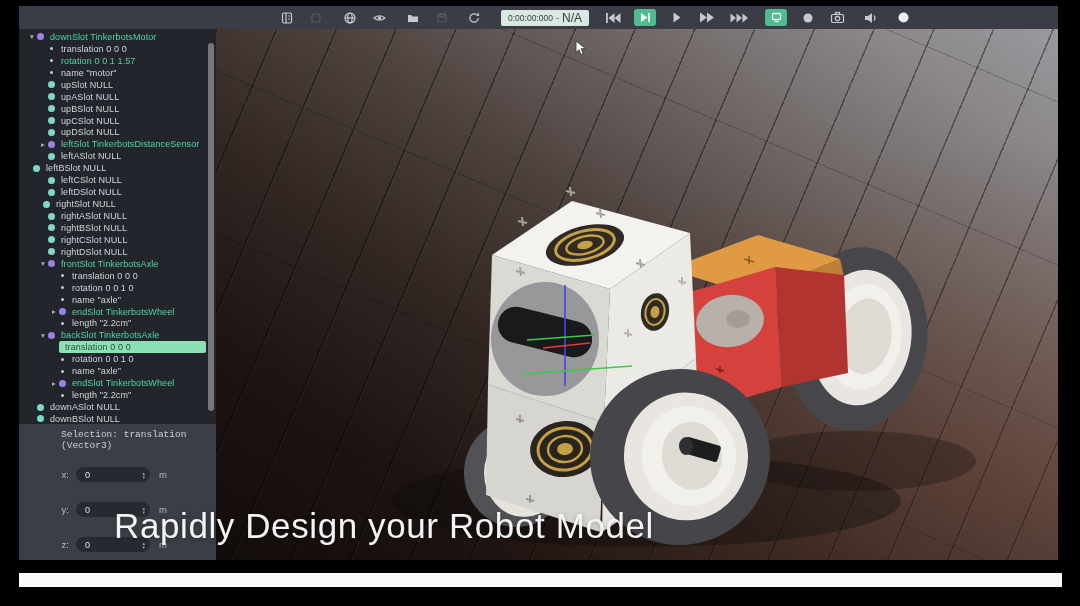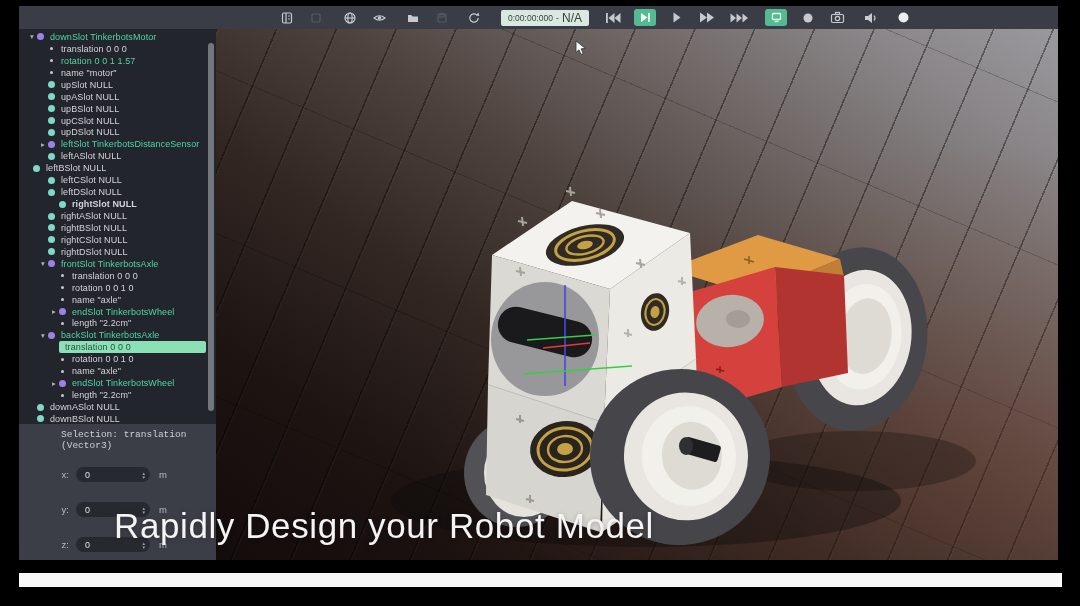--- a/index.html
+++ b/index.html
@@ -292,21 +292,21 @@
             </span>
             <span class="tree-label">leftCSlot NULL</span>
           </div>
           <div class="tree-row" style="padding-left: 19px;">
             <span class="tree-arrow"></span>
             <span class="tree-dot dot-teal">
               <i></i>
             </span>
             <span class="tree-label">leftDSlot NULL</span>
           </div>
-          <div class="tree-row" style="padding-left: 30px; font-weight: bold;">
+          <div class="tree-row" style="padding-left: 14px;">
             <span class="tree-arrow"></span>
             <span class="tree-dot dot-teal">
               <i></i>
             </span>
             <span class="tree-label">rightSlot NULL</span>
           </div>
           <div class="tree-row" style="padding-left: 19px;">
             <span class="tree-arrow"></span>
             <span class="tree-dot dot-teal">
               <i></i>

